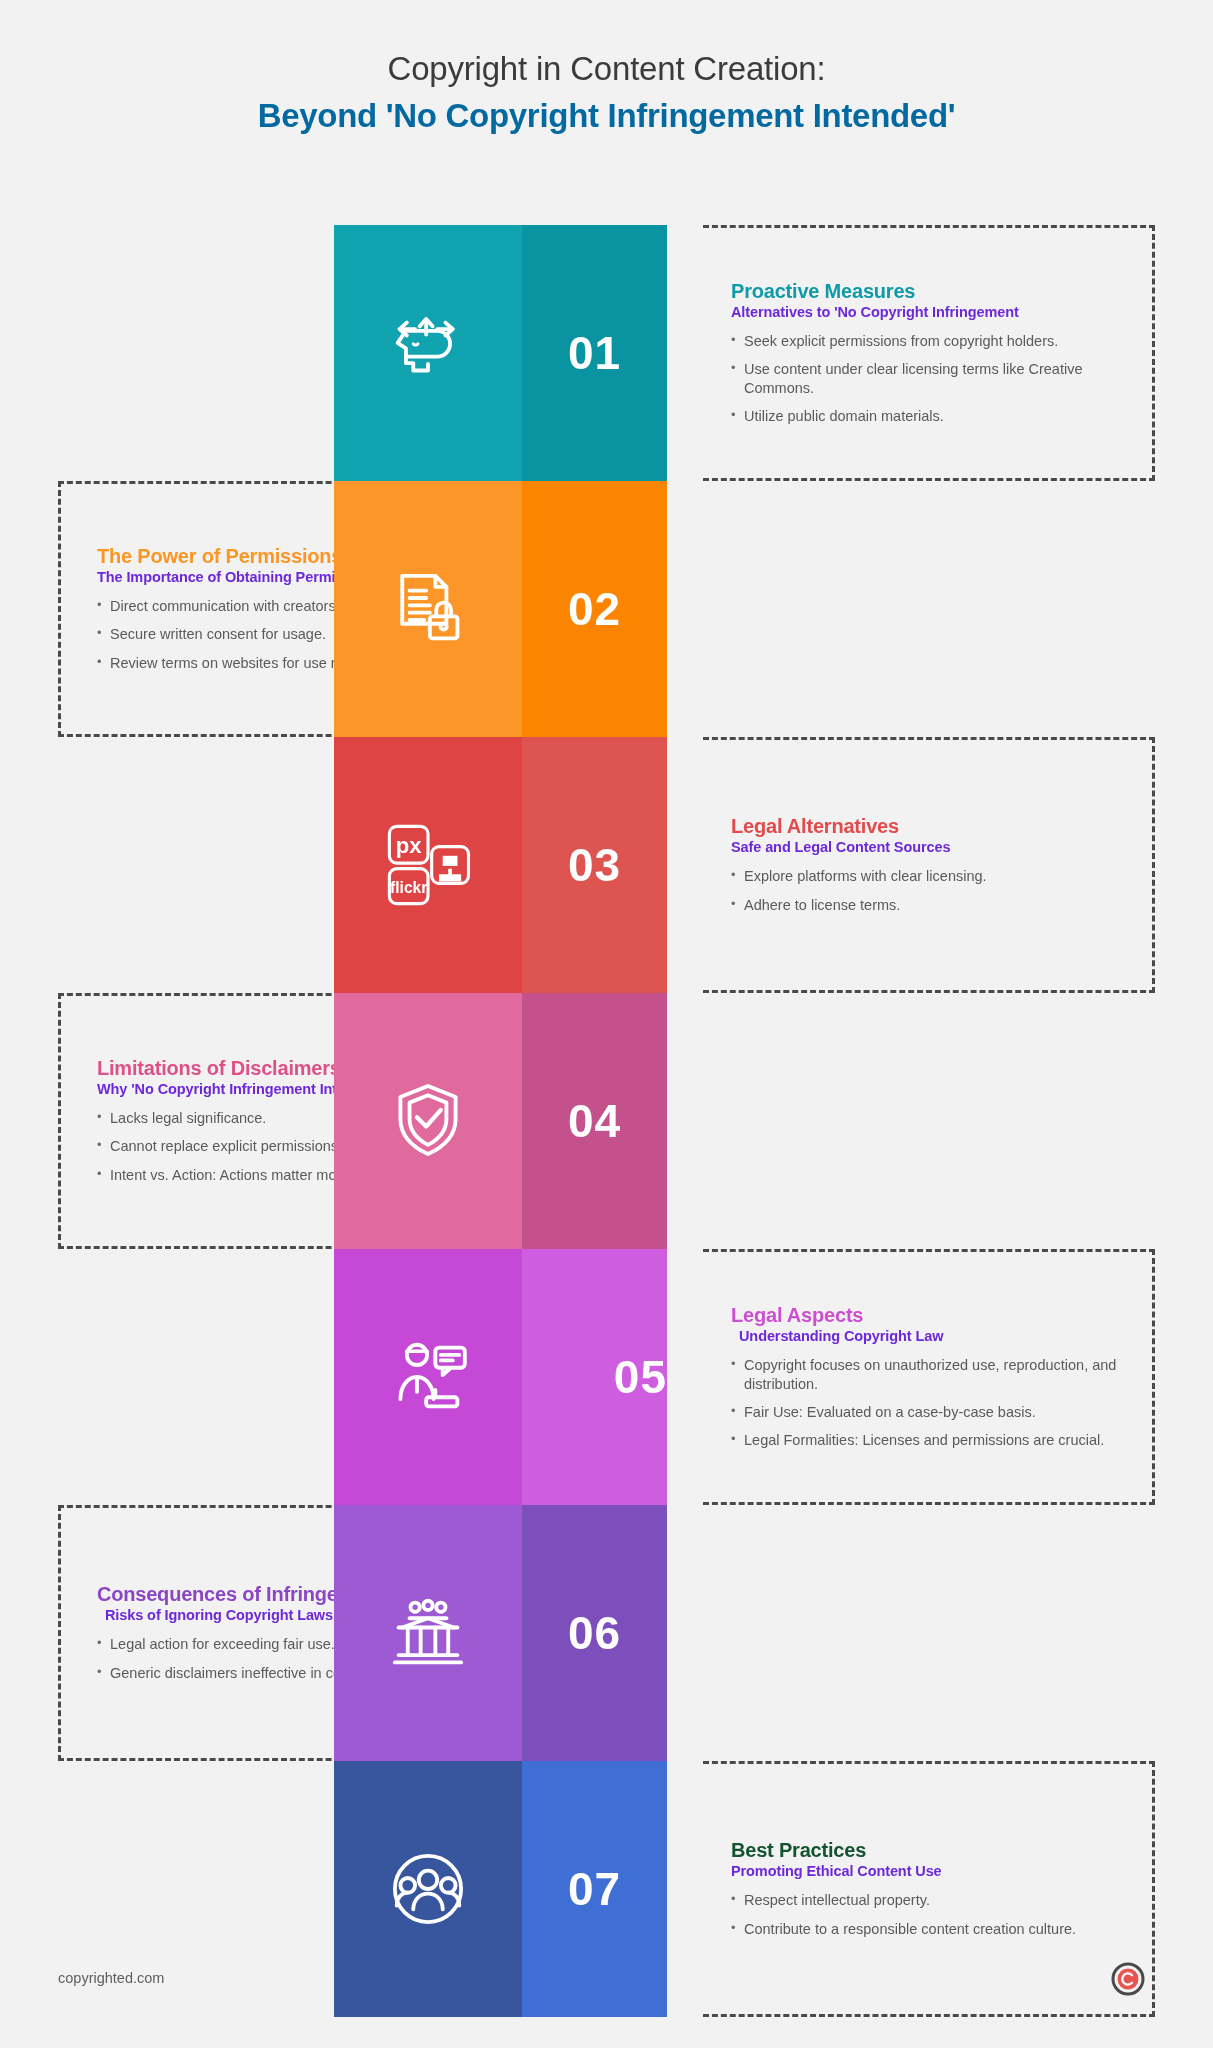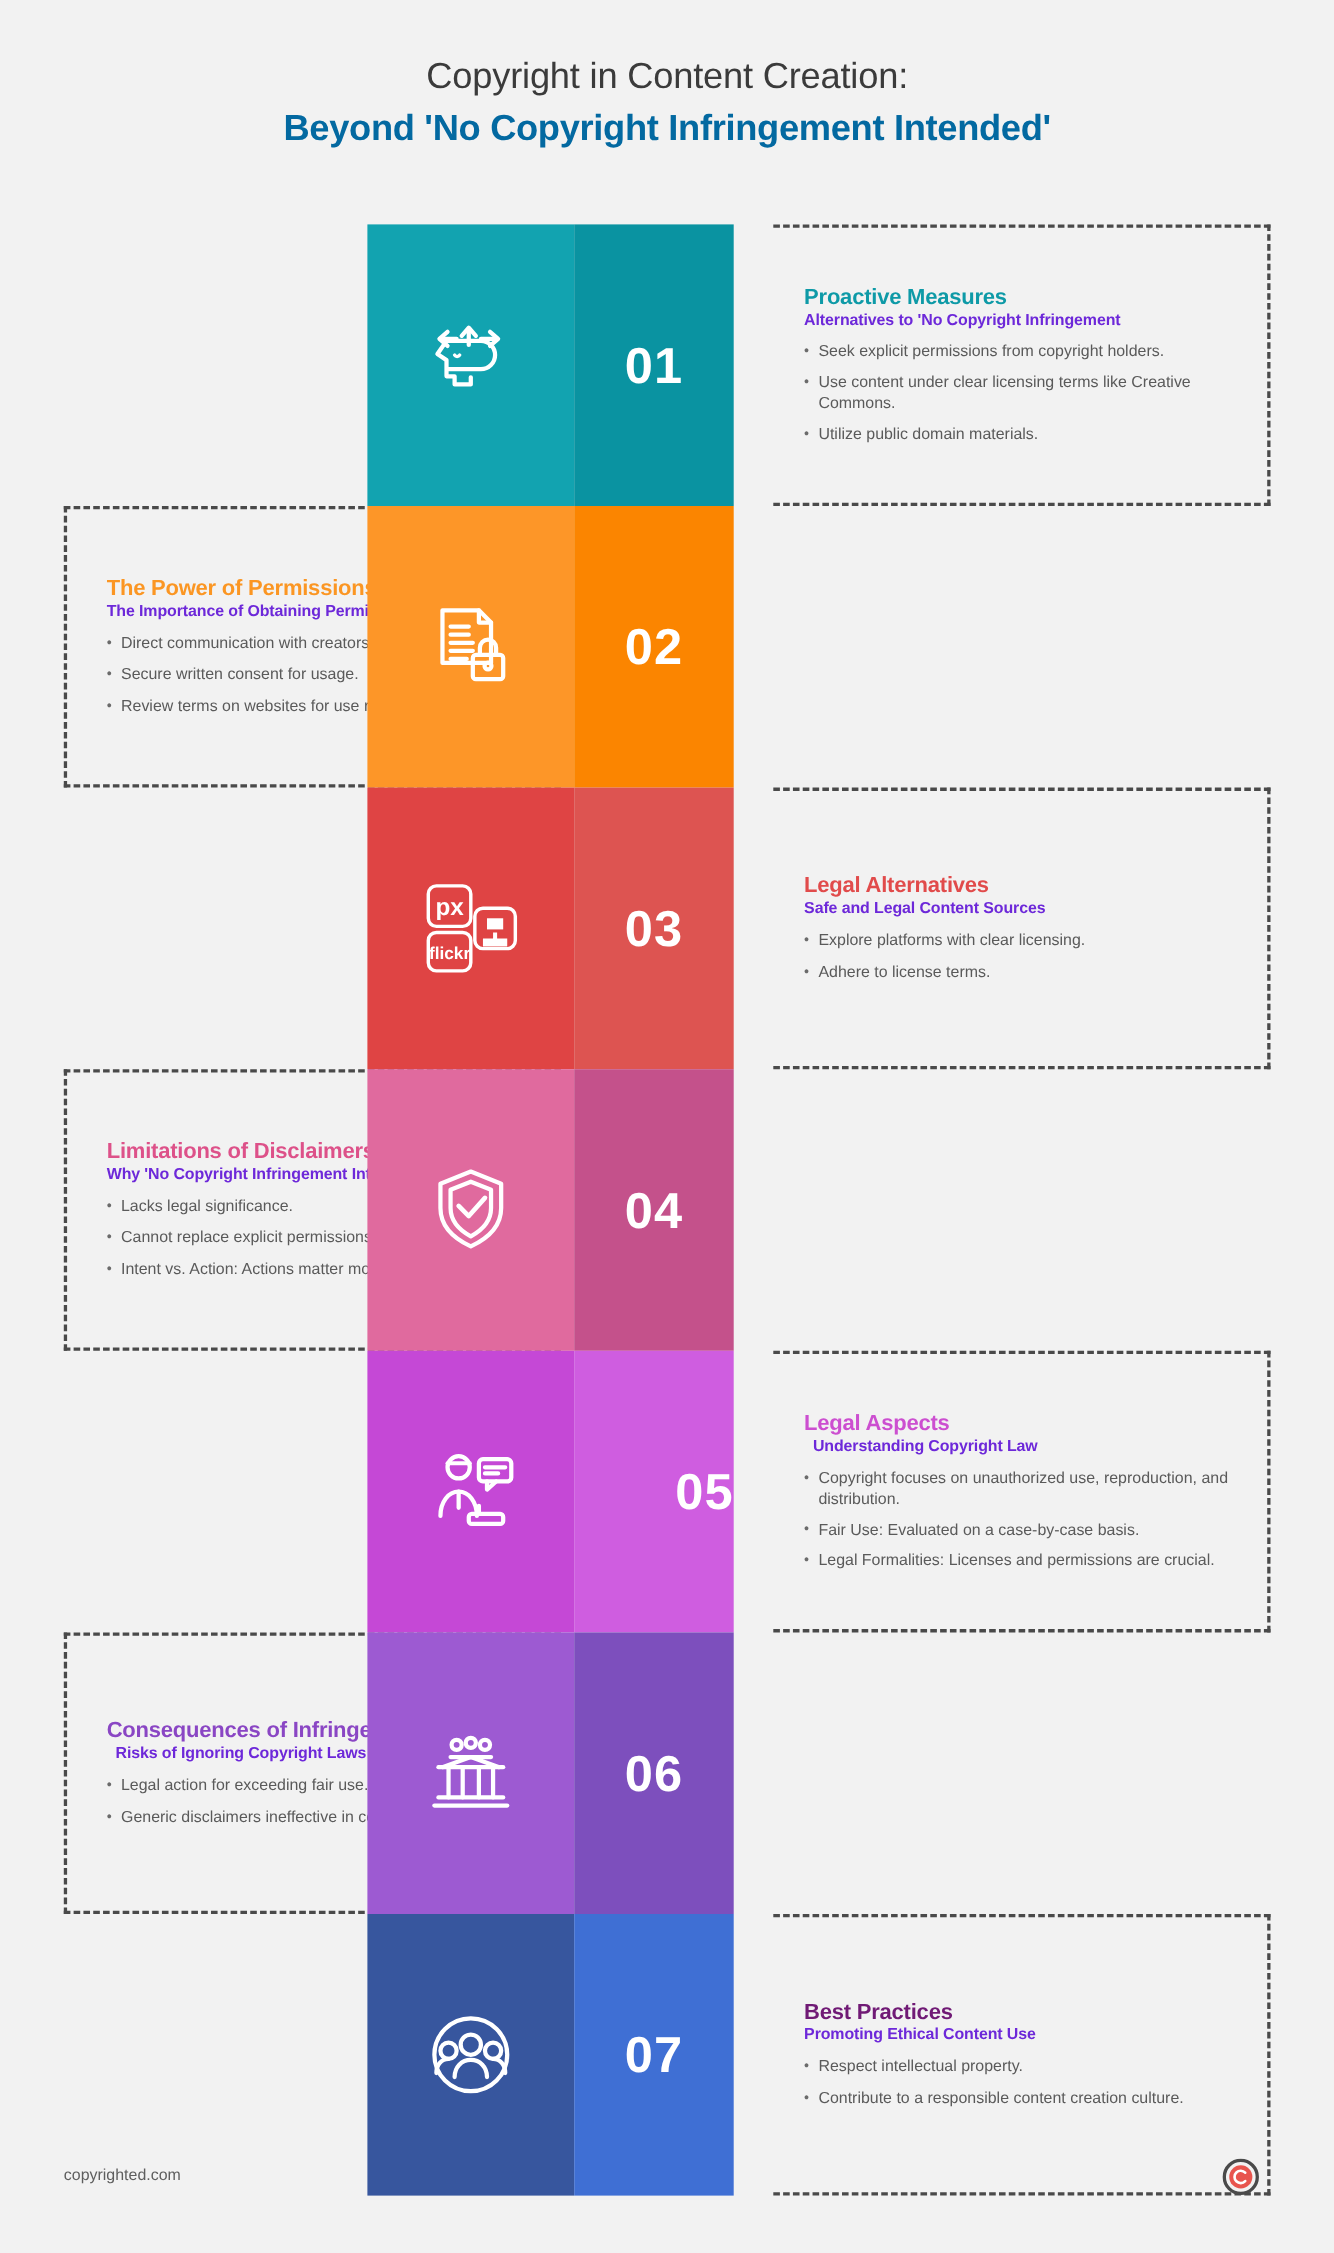--- a/index.html
+++ b/index.html
@@ -35,21 +35,21 @@
     font-weight: 700;
     color: #0369a1;
     letter-spacing: -0.3px;
     line-height: 1.3;
     margin-top: 6px;
   }
 
   
   .rows {
     position: absolute;
-    top: 204px;
+    top: 225px;
     left: 0;
     width: 1213px;
   }
   .row {
     position: relative;
     height: 256px;
     width: 1213px;
   }
 
   
@@ -330,21 +330,21 @@
               <path d="M14 82h72"></path>
             </svg>
           </div>
         </div>
         <div class="tile-num" style="background: rgb(125, 79, 189);">
           <span class="num-text">06</span>
         </div>
       </div>
       <div class="row right-text">
         <div class="dashed" style="border-color: rgb(74, 74, 74);">
-          <div class="t-title" style="color: #701a75;">Best Practices</div>
+          <div class="t-title" style="color: #14532d;">Best Practices</div>
           <div class="t-sub">Promoting Ethical Content Use</div>
           <ul class="t-list">
             <li>Respect intellectual property.</li>
             <li>Contribute to a responsible content creation culture.</li>
           </ul>
         </div>
         <div class="tile-icon" style="background: rgb(55, 86, 158);">
           <div class="icon-wrap">
             <svg viewBox="0 0 100 100" fill="none" stroke="#ffffff" stroke-width="4.2" stroke-linecap="round" stroke-linejoin="round">
               <circle cx="50" cy="50" r="36"></circle>

